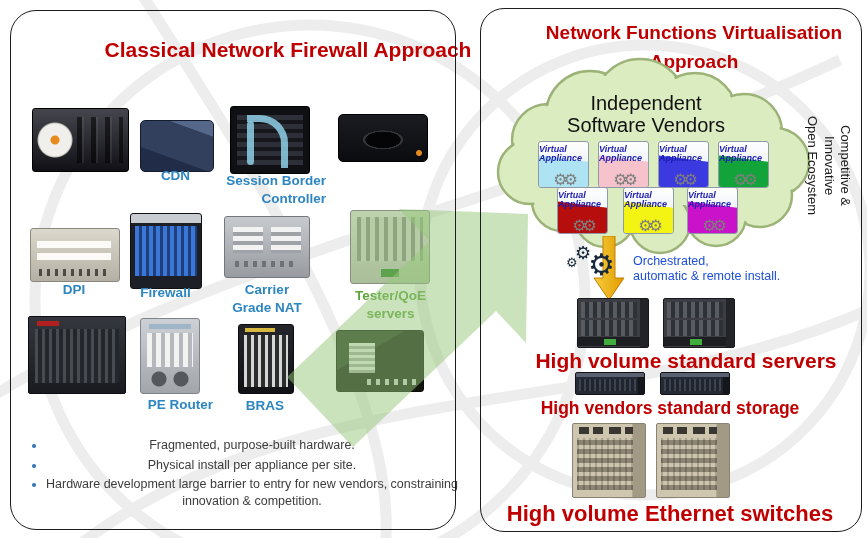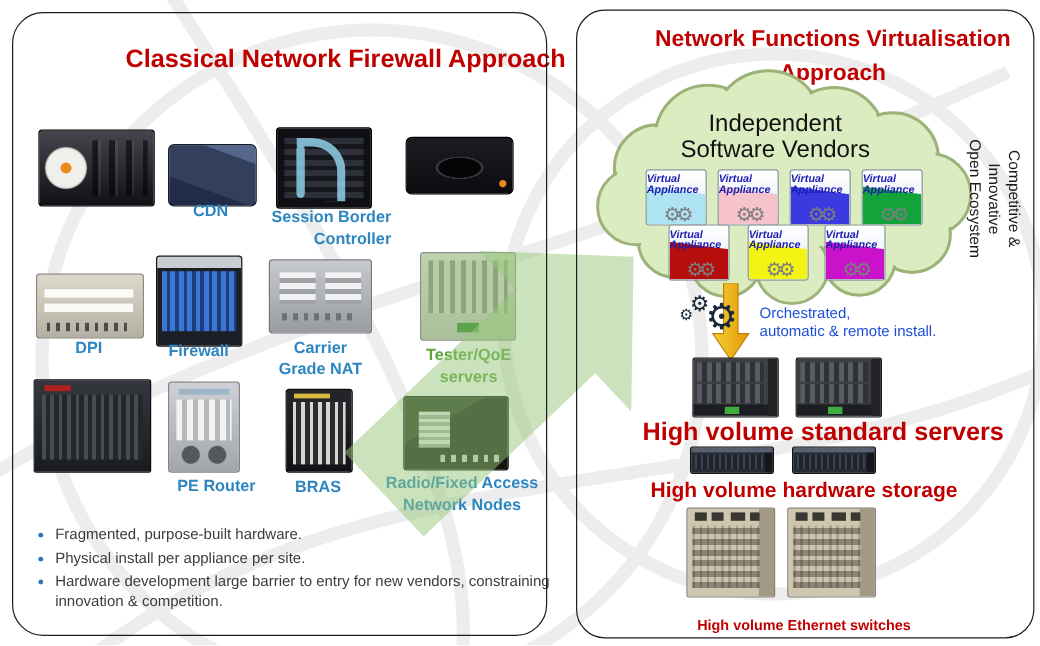--- a/index.html
+++ b/index.html
@@ -21,21 +21,21 @@
   
   .panel-title{left:0;width:100%;text-align:center;font-weight:bold;color:#C00000;}
   #left-title{top:25px;font-size:21px;line-height:1.45;padding:0 56px;}
   #right-title{top:10px;font-size:19px;line-height:1.55;padding:0 24px;}
   .blab{font-size:13.5px;font-weight:bold;color:#2E86C1;text-align:center;line-height:1.3;z-index:5;}
   .glab{color:#5FA33C;}
   .rlab{left:0;width:100%;text-align:center;font-weight:bold;color:#C00000;z-index:5;}
 
   
   #bullets{left:16px;top:427px;width:412px;margin:0;padding-left:20px;}
-  #bullets li{font-size:12.5px;line-height:1.32;color:#3c3c3c;margin-bottom:3px;}
+  #bullets li{font-size:12.5px;line-height:1.32;color:#3c3c3c;margin-bottom:3px;text-align:center;}
   #bullets li::marker{color:#2E75B6;}
 
   
   .dev{border-radius:3px;z-index:2;}
   .d-mr{background:
     radial-gradient(circle at 22px 31px,#e88a1e 4px,transparent 5px),
     radial-gradient(circle at 22px 31px,#f0efec 16px,#b9b9b6 17px,transparent 18px),
     repeating-linear-gradient(90deg,rgba(0,0,0,.55) 0 5px,rgba(255,255,255,.07) 5px 7px,transparent 7px 14px) 44px 8px/46px 46px no-repeat,
     linear-gradient(180deg,#45454d,#101016);
     border:1px solid #000;}
@@ -118,21 +118,21 @@
   .va .gears{position:absolute;z-index:2;bottom:-1px;left:0;right:0;text-align:center;
              color:#7e7e7e;font-size:16px;line-height:1;letter-spacing:-4px;}
   #side-note{left:324px;top:80px;height:155px;writing-mode:vertical-rl;
              font-size:13px;line-height:1.25;color:#1a1a1a;text-align:center;z-index:2;}
   #deploy-arrow{left:112px;top:228px;z-index:2;}
   #orch-gears{left:86px;top:234px;width:62px;height:46px;z-index:3;color:#16283a;}
   #orch-gears span{position:absolute;line-height:1;}
   #orch-text{left:153px;top:246px;width:200px;font-size:12.5px;line-height:1.18;color:#1d4ed8;z-index:2;}
   #srv-label{top:341px;font-size:21px;margin-left:16px;}
   #sto-label{top:390px;font-size:17.5px;}
-  #sw-label{top:506px;font-size:12px;}
+  #sw-label{top:493px;font-size:22px;}
 </style>
 </head>
 <body>
 <div id="stage">
 
   <svg id="watermark" class="abs" width="867" height="538" viewBox="0 0 867 538">
     <g fill="none" stroke="#ededed" stroke-width="11">
       <circle cx="310" cy="300" r="275"></circle>
       <circle cx="645" cy="270" r="225"></circle>
       <path d="M -60 430 C 200 250, 520 210, 840 60"></path>
@@ -162,21 +162,20 @@
     <div class="abs blab" style="left:221px;top:271px;width:72px;">Carrier Grade NAT</div>
     <div class="abs blab glab" style="left:328px;top:277px;width:105px;">Tester/QoE servers</div>
 
     <div class="abs dev d-sgsn" style="left:18px;top:306px;width:96px;height:76px;"></div>
     <div class="abs dev d-pe" style="left:130px;top:308px;width:58px;height:74px;"></div>
     <div class="abs dev d-bras" style="left:228px;top:314px;width:54px;height:68px;"></div>
     <div class="abs dev d-radio" style="left:326px;top:320px;width:86px;height:60px;"></div>
 
     <div class="abs blab" style="left:118px;top:386px;width:85px;text-align:right;">PE Router</div>
     <div class="abs blab" style="left:216px;top:387px;width:78px;">BRAS</div>
-    <div class="abs blab" style="left:310px;top:384px;width:130px;">Radio/Fixed Access Network Nodes</div>
 
     <ul id="bullets" class="abs">
       <li>Fragmented, purpose-built hardware.</li>
       <li>Physical install per appliance per site.</li>
       <li>Hardware development large barrier to entry for new vendors, constraining innovation &amp; competition.</li>
     </ul>
   </div>
 
   <svg id="green-arrow" class="abs" width="260" height="270" viewBox="0 0 260 270">
     <polygon points="7,187 150,51 119,19 248,24 246,153 216,121 73,257" fill="rgba(150,200,122,0.5)"></polygon>
@@ -282,21 +281,21 @@
       <div>Orchestrated,</div>
       <div>automatic &amp; remote install.</div>
     </div>
 
     <div class="abs dev d-srv" style="left:97px;top:290px;width:70px;height:48px;"></div>
     <div class="abs dev d-srv" style="left:183px;top:290px;width:70px;height:48px;"></div>
     <div id="srv-label" class="abs rlab">High volume standard servers</div>
 
     <div class="abs dev d-sto" style="left:95px;top:364px;width:68px;height:21px;"></div>
     <div class="abs dev d-sto" style="left:180px;top:364px;width:68px;height:21px;"></div>
-    <div id="sto-label" class="abs rlab">High volume hardware storage</div>
+    <div id="sto-label" class="abs rlab">High vendors standard storage</div>
 
     <div class="abs dev d-sw" style="left:92px;top:415px;width:72px;height:73px;"></div>
     <div class="abs dev d-sw" style="left:176px;top:415px;width:72px;height:73px;"></div>
     <div id="sw-label" class="abs rlab">High volume Ethernet switches</div>
   </div>
 
   <div id="left-border" class="abs panel-border"></div>
   <div id="right-border" class="abs panel-border"></div>
 </div>
 

